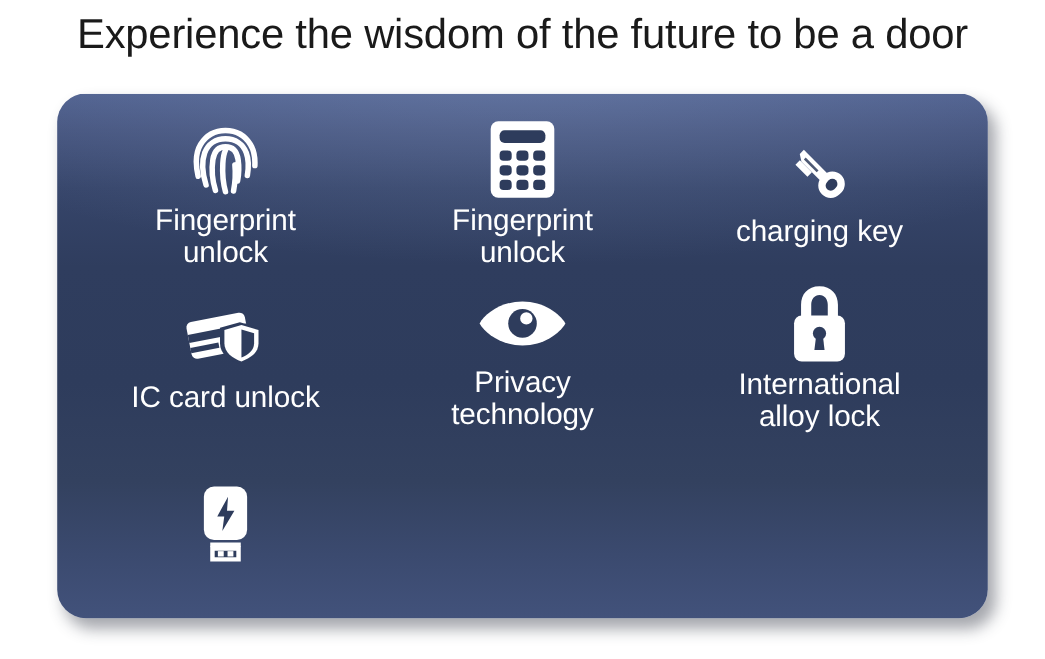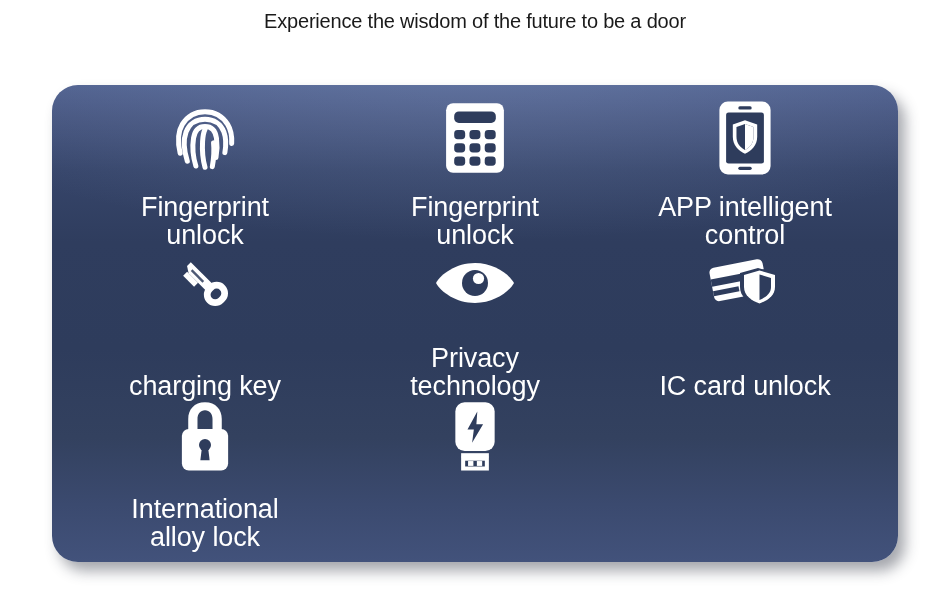--- a/index.html
+++ b/index.html
@@ -14,21 +14,21 @@
     width:950px; height:599px;
     background:#ffffff;
   }
 
   
   .title {
     position:absolute;
     left:0; top:10px;
     width:950px;
     text-align:center;
-    font-size:20px;
+    font-size:38px;
     line-height:1.16;
     color:#1a1a1a;
     font-weight:400;
     letter-spacing:-0.2px;
   }
   .title-line { display:block; }
 
   
   .panel {
     position:absolute;
@@ -53,21 +53,21 @@
     position:absolute; inset:0;
     display:grid;
     grid-template-columns:repeat(3, 1fr);
     grid-template-rows:repeat(3, 1fr);
     padding:14px 18px 10px 18px;
   }
   .cell {
     display:flex;
     flex-direction:column;
     align-items:center;
-    justify-content:space-between;
+    justify-content:center;
     position:relative;
   }
   .cell .icon-wrap {
     height:76px;
     display:flex;
     align-items:center;
     justify-content:center;
   }
   .cell .label {
     margin-top:2px;
@@ -133,78 +133,62 @@
               <rect x="10" y="48" width="9.5" height="8" rx="3"></rect>
               <rect x="23.2" y="48" width="9.5" height="8" rx="3"></rect>
               <rect x="36.4" y="48" width="9.5" height="8" rx="3"></rect>
             </g>
           </svg>
         </div>
         <div class="label">Fingerprint
 unlock</div>
       </div>
 
-      <div class="cell r1">
-        <div class="icon-wrap">
-          <svg width="60" height="78" viewBox="0 0 48 64" aria-hidden="true">
-            <rect x="3" y="2" width="42" height="60" rx="7" fill="#ffffff"></rect>
-            <rect x="8.5" y="11" width="31" height="42" rx="2" fill="#2e3c5c"></rect>
-            <rect x="18.5" y="6" width="11" height="2.6" rx="1.3" fill="#2e3c5c"></rect>
-            <rect x="18.5" y="55.6" width="11" height="2.6" rx="1.3" fill="#2e3c5c"></rect>
-            <path d="M24 17.5 L34 21 V31 C34 38 29.5 42.5 24 45 C18.5 42.5 14 38 14 31 V21 Z" fill="#ffffff"></path>
-            <path d="M24 17.5 L34 21 V31 C34 38 29.5 42.5 24 45 Z" fill="#2e3c5c" opacity="0.0"></path>
-            <path d="M24 20.5 L31 23 V31 C31 36.4 27.8 39.8 24 41.8 C20.2 39.8 17 36.4 17 31 V23 Z" fill="#2e3c5c"></path>
-            <path d="M24 20.5 L31 23 V31 C31 36.4 27.8 39.8 24 41.8 Z" fill="#ffffff"></path>
-          </svg>
-        </div>
-        <div class="label">APP intelligent
-control</div>
-      </div>
 
       <div class="cell r2">
         <div class="icon-wrap">
           <svg width="66" height="66" viewBox="0 0 64 64" aria-hidden="true">
             <g transform="rotate(45 32 32)">
               <rect x="36" y="20" width="22" height="24" rx="11" fill="#ffffff"></rect>
               <rect x="42.5" y="26.5" width="9" height="11" rx="4.5" fill="#2e3c5c"></rect>
               <path d="M8 27.5 L38 27.5 L38 36.5 L14 36.5 L8 32.6 Z" fill="#ffffff"></path>
               <rect x="12" y="36.5" width="15" height="5.5" fill="#ffffff"></rect>
               <rect x="14" y="31.2" width="16" height="2.3" fill="#2e3c5c" opacity="0.85"></rect>
             </g>
           </svg>
         </div>
         <div class="label">charging key</div>
       </div>
 
       <div class="cell r2">
         <div class="icon-wrap">
-          <svg width="82" height="52" viewBox="0 0 82 52" aria-hidden="true">
-            <path d="M41 6 C60 6 75 17 80 26 C75 35 60 46 41 46 C22 46 7 35 2 26 C7 17 22 6 41 6 Z" fill="#ffffff"></path>
-            <circle cx="41" cy="26" r="13" fill="#2e3c5c"></circle>
-            <circle cx="44.5" cy="21.5" r="5.6" fill="#ffffff"></circle>
-          </svg>
-        </div>
-        <div class="label">Privacy
-technology</div>
-      </div>
-
-      <div class="cell r2">
-        <div class="icon-wrap">
           <svg width="78" height="62" viewBox="0 0 78 62" aria-hidden="true">
             <g transform="rotate(-11 39 31)">
               <rect x="6" y="10" width="54" height="34" rx="5" fill="#ffffff"></rect>
               <rect x="6" y="21" width="54" height="7.5" fill="#2e3c5c"></rect>
               <rect x="6" y="33" width="26" height="5" fill="#2e3c5c"></rect>
             </g>
             <path d="M52 16 L70 21 V35 C70 45 61.5 50.5 52 54 C42.5 50.5 34 45 34 35 V21 Z" fill="#2e3c5c"></path>
             <path d="M53.5 18.5 L69 23 V35 C69 43.6 61.6 48.5 53.5 51.6 C45.4 48.5 38 43.6 38 35 V23 Z" fill="#ffffff"></path>
             <path d="M53.5 22.5 L65 26 V35 C65 41.6 59.5 45.5 53.5 48 Z" fill="#2e3c5c"></path>
           </svg>
         </div>
         <div class="label">IC card unlock</div>
+      </div>
+
+      <div class="cell r2">
+        <div class="icon-wrap">
+          <svg width="82" height="52" viewBox="0 0 82 52" aria-hidden="true">
+            <path d="M41 6 C60 6 75 17 80 26 C75 35 60 46 41 46 C22 46 7 35 2 26 C7 17 22 6 41 6 Z" fill="#ffffff"></path>
+            <circle cx="41" cy="26" r="13" fill="#2e3c5c"></circle>
+            <circle cx="44.5" cy="21.5" r="5.6" fill="#ffffff"></circle>
+          </svg>
+        </div>
+        <div class="label">Privacy
+technology</div>
       </div>
 
       <div class="cell r3">
         <div class="icon-wrap">
           <svg width="62" height="74" viewBox="0 0 52 64" aria-hidden="true">
             <path d="M26 2 C16.6 2 11.5 8.5 11.5 16.4 V26 H19.5 V16.4 C19.5 12.2 22 8.8 26 8.8 C30 8.8 32.5 12.2 32.5 16.4 V26 H40.5 V16.4 C40.5 8.5 35.4 2 26 2 Z" fill="#ffffff"></path>
             <rect x="6" y="25" width="40" height="36" rx="6" fill="#ffffff"></rect>
             <circle cx="26" cy="39" r="5.2" fill="#2e3c5c"></circle>
             <path d="M23.6 39 H28.4 L30 52 H22 Z" fill="#2e3c5c"></path>
           </svg>

